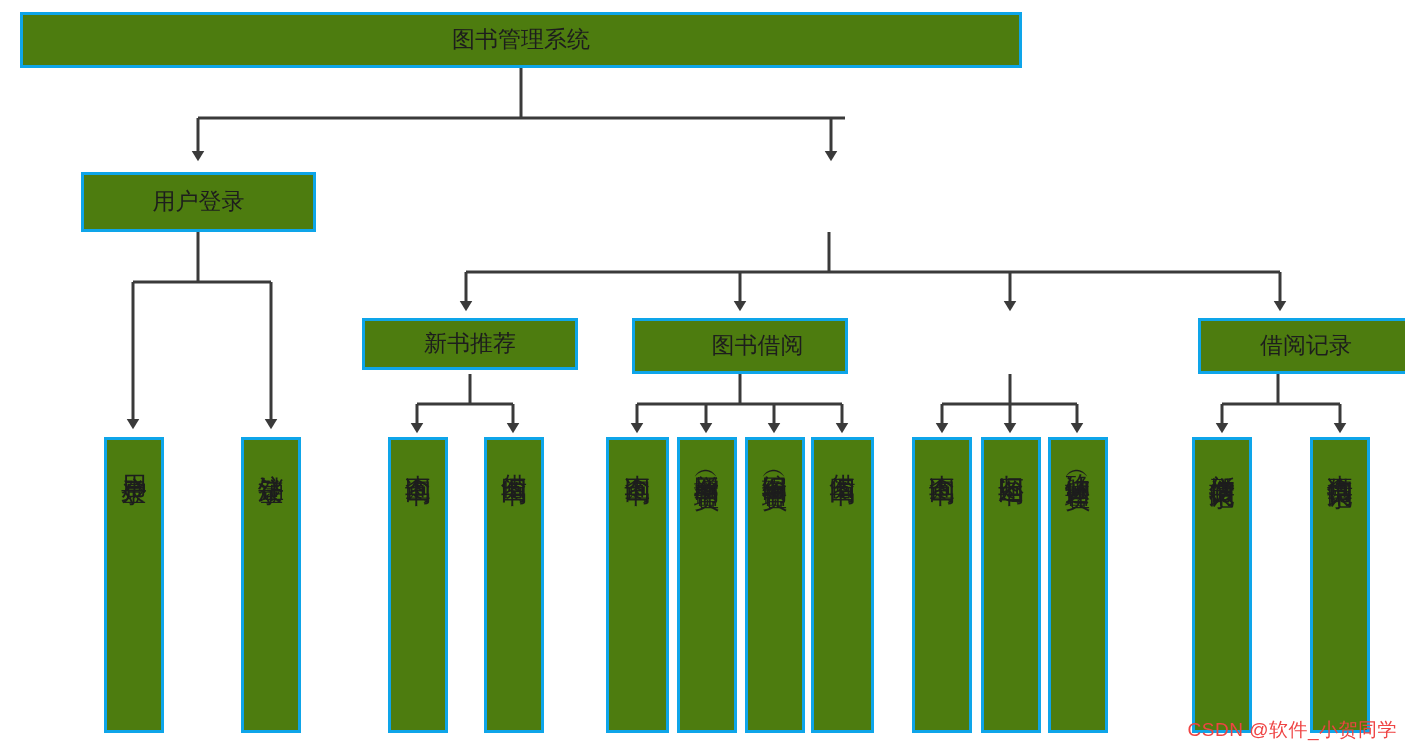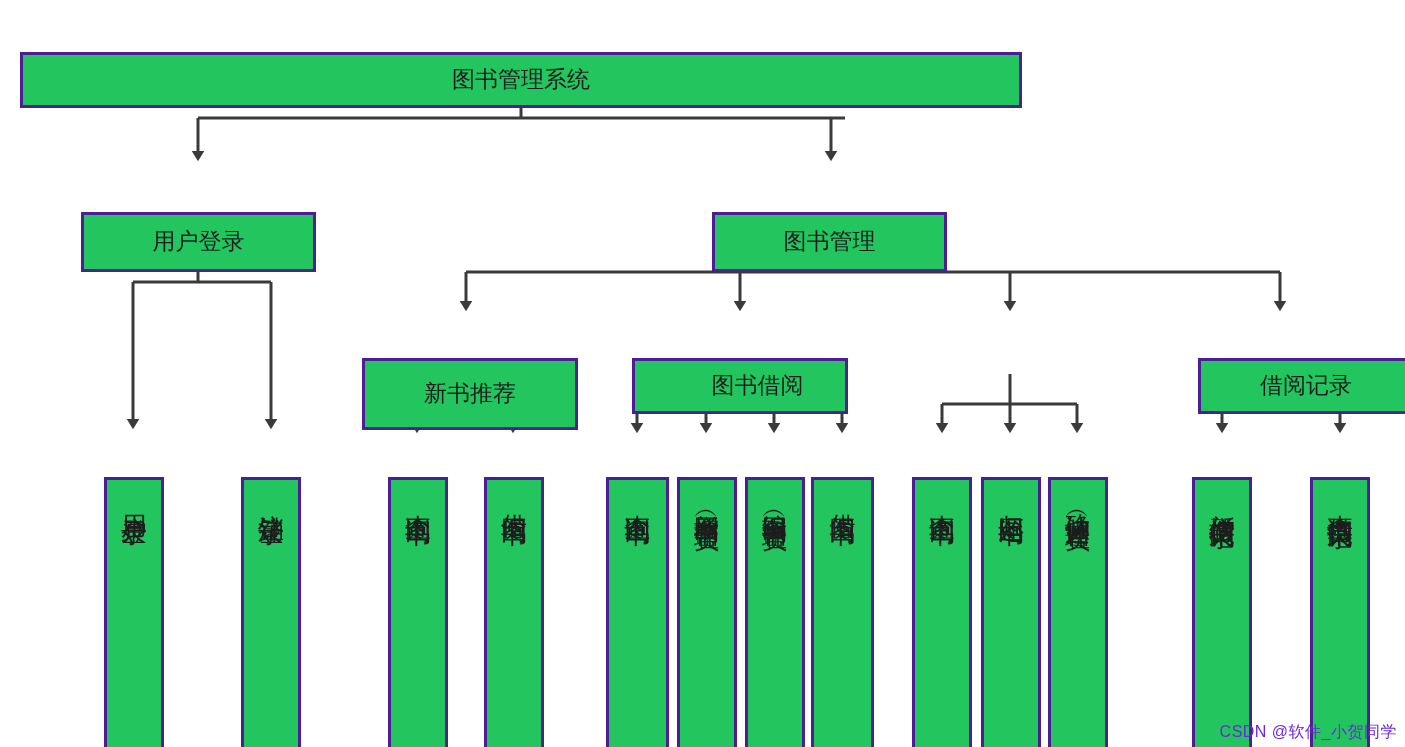--- a/index.html
+++ b/index.html
@@ -20,27 +20,26 @@
   #edges {
     position: absolute;
     left: 0;
     top: 0;
     width: 1405px;
     height: 747px;
   }
   .node {
     position: absolute;
     box-sizing: border-box;
-    border: 3px solid #4c1d95;
-    background: #22c55e;
+    border: 3px solid #0ea5e9;
+    background: #4d7c0f;
     display: flex;
     align-items: center;
     justify-content: center;
     color: #1d1d1d;
-    margin-top: 40px;
   }
   .node .lbl {
     display: block;
     text-align: center;
     line-height: 1.18;
     white-space: nowrap;
   }
   .node.horiz .lbl {
     font-size: 23px;
   }
@@ -57,22 +56,22 @@
     letter-spacing: 2px;
     white-space: normal;
   }
   .node.vert.tall .lbl {
     font-size: 25px;
   }
   .watermark {
     position: absolute;
     right: 8px;
     bottom: 4px;
-    font-size: 16px;
-    color: #6d28d9;
+    font-size: 19px;
+    color: #ef4444;
     letter-spacing: 0.5px;
     white-space: nowrap;
     pointer-events: none;
   }
 </style>
 </head>
 <body>
 
 <div id="canvas">
 
@@ -126,25 +125,22 @@
     </g>
   </svg>
 
   <div class="node horiz" style="left:20px; top:12px; width:1002px; height:56px;">
     <span class="lbl">图书管理系统</span>
   </div>
 
   <div class="node horiz" style="left:81px; top:172px; width:235px; height:60px;">
     <span class="lbl">用户登录</span>
   </div>
-  <div class="node horiz" style="left:712px; top:172px; width:235px; height:60px;">
-    <span class="lbl">图书管理</span>
-  </div>
 
-  <div class="node horiz" style="left:362px; top:318px; width:216px; height:72px;">
+  <div class="node horiz" style="left:362px; top:318px; width:216px; height:52px;">
     <span class="lbl">新书推荐</span>
   </div>
   <div class="node horiz" style="left:632px; top:318px; width:216px; height:56px;padding-left:35px;">
     <span class="lbl">图书借阅</span>
   </div>
   <div class="node horiz" style="left:1198px; top:318px; width:216px; height:56px;">
     <span class="lbl">借阅记录</span>
   </div>
 
   <div class="node vert" style="left:104px; top:437px; width:60px; height:296px;">

